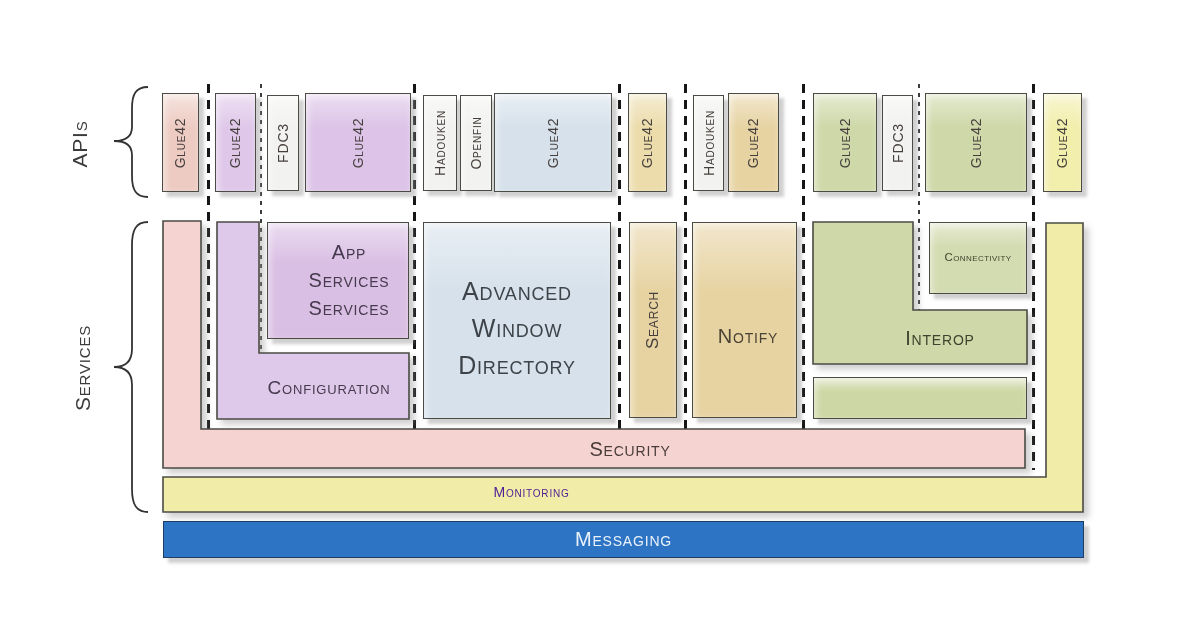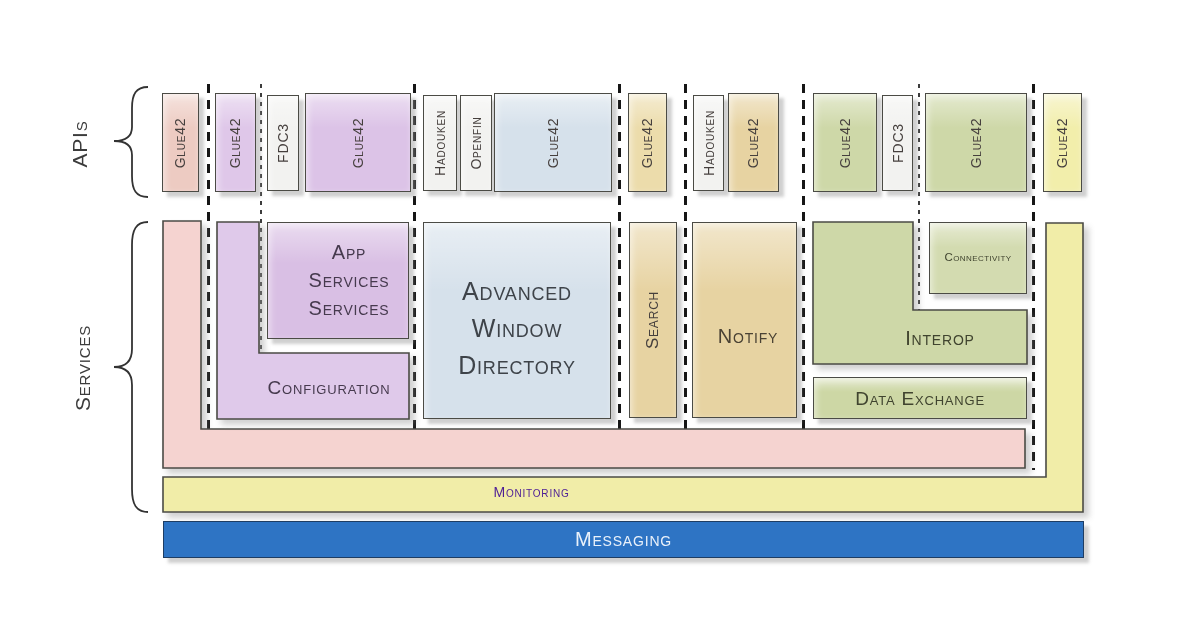--- a/index.html
+++ b/index.html
@@ -136,17 +136,17 @@
   </div>
   <div class="lbl sc" style="left:217px;top:377px;width:224px;font-size:19px;color:#463a4e;">Configuration</div>
   <div class="lbl sc" style="left:423px;top:273px;width:188px;font-size:25px;line-height:37px;color:#3e4349;">
     <div>Advanced</div>
     <div>Window</div>
     <div>Directory</div>
   </div>
   <div class="lbl sc" style="left:692px;top:325px;width:112px;font-size:20px;color:#4a4234;">Notify</div>
   <div class="lbl sc" style="left:813px;top:327px;width:214px;font-size:20px;color:#40442f;padding-left:40px;">Interop</div>
   <div class="lbl sc" style="left:929px;top:251px;width:98px;font-size:11.5px;letter-spacing:0.4px;color:#40442f;">Connectivity</div>
-  <div class="lbl sc" style="left:813px;top:388px;width:214px;font-size:19px;color:#40442f;">Data Exchange</div>
+  <div class="lbl sc" style="left:235px;top:438px;width:790px;font-size:20px;color:#4a3c3a;">Security</div>
   <div class="lbl sc" style="left:163px;top:484px;width:737px;font-size:14px;color:#4c1d95;">Monitoring</div>
   <div class="lbl sc" style="left:163px;top:528px;width:921px;font-size:20px;color:#e9f1fa;">Messaging</div>
 
 </div>
 
 </body></html>

